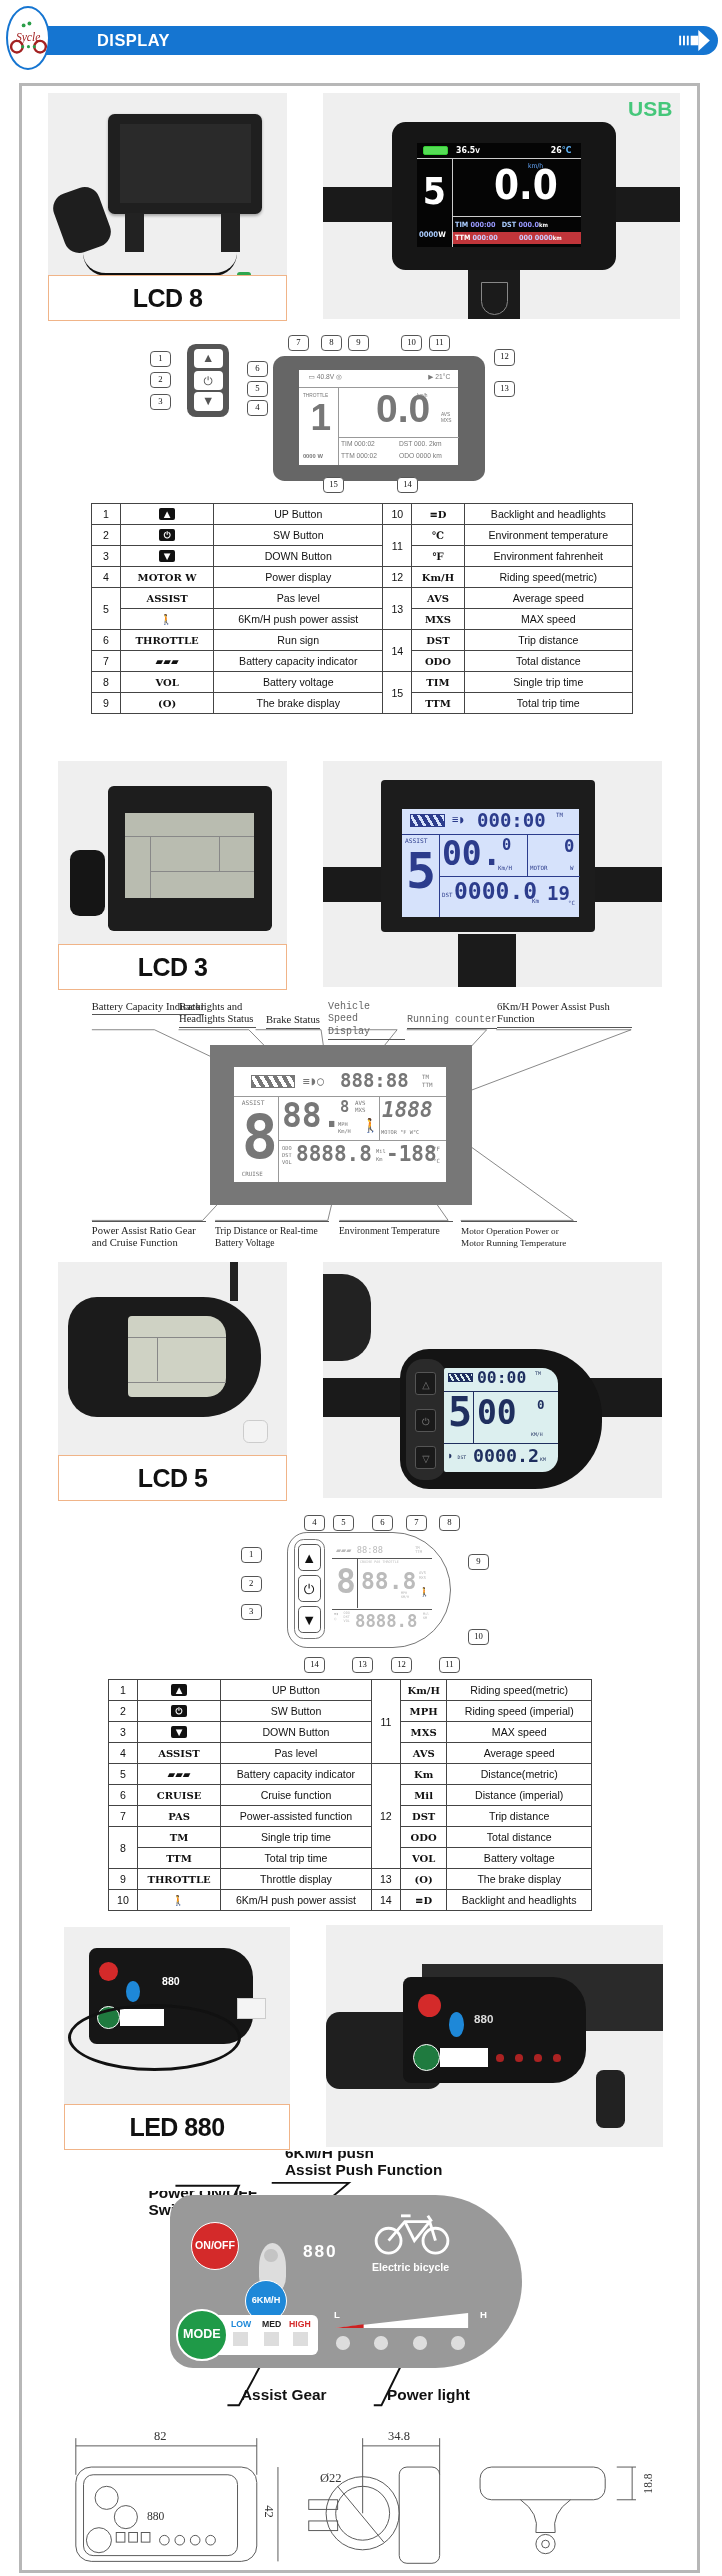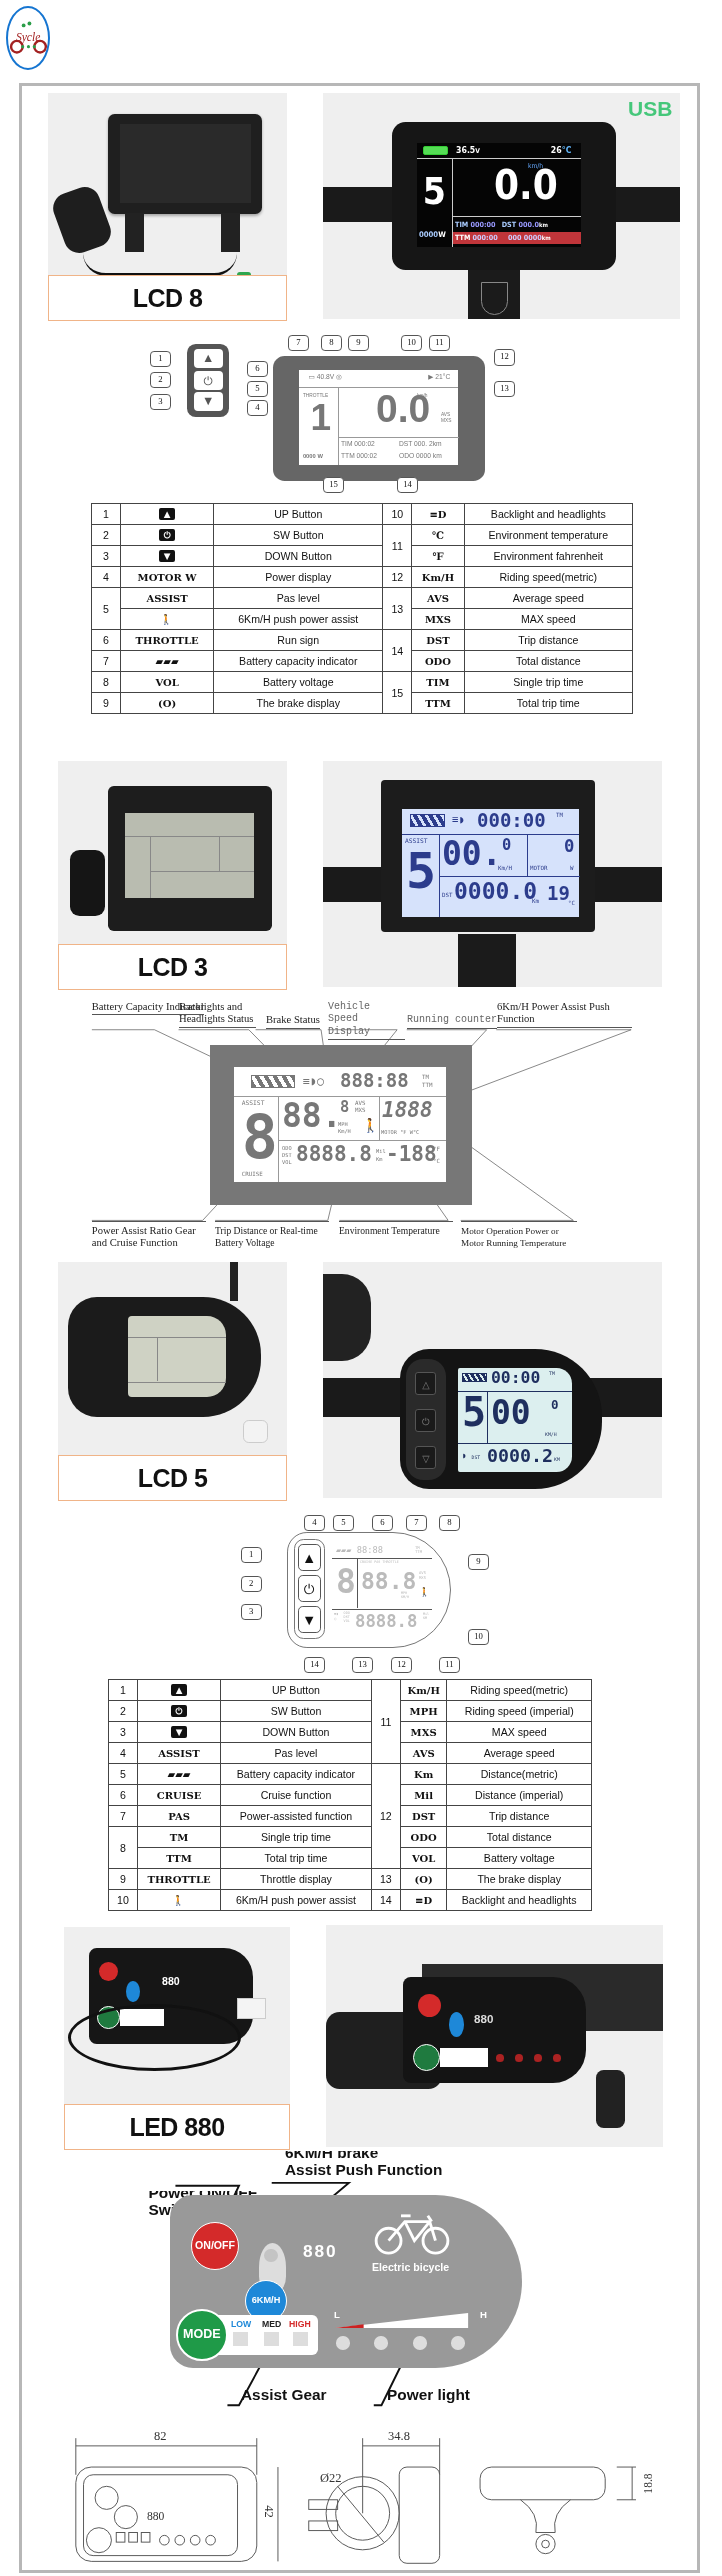--- a/index.html
+++ b/index.html
@@ -36,20 +36,30 @@
   .anno { position: absolute; font-family: "Liberation Serif", serif; font-size: 10.6px; color: #222; line-height: 12.5px; border-bottom: 1px solid #555; padding-bottom: 1px; }
   .anno.mono { font-family: "Liberation Mono", monospace; color: #666; font-size: 10px; }
   .anno.bottom { border-bottom: none; border-top: 1px solid #555; padding-top: 2.9px; }
 
   svg.lines { position: absolute; left: 0; top: 0; pointer-events: none; }
 </style>
 </head>
 <body>
 
 <div class="header">
+  <div class="header-bar">
+    <span class="header-title">DISPLAY</span>
+    <svg class="header-arrow" viewBox="0 0 36 24">
+      <rect x="2" y="7" width="2" height="10" fill="#fff"></rect>
+      <rect x="6" y="7" width="2" height="10" fill="#fff"></rect>
+      <rect x="10" y="7" width="2" height="10" fill="#fff"></rect>
+      <rect x="14" y="7" width="8" height="10" fill="#fff"></rect>
+      <polygon points="22,1 34,12 22,23" fill="#fff"></polygon>
+    </svg>
+  </div>
   <div class="logo">
     <svg width="39" height="58" viewBox="0 0 40 60">
       <circle cx="9" cy="40" r="6" fill="none" stroke="#a32222" stroke-width="2.5"></circle>
       <circle cx="33" cy="40" r="6" fill="none" stroke="#a32222" stroke-width="2.5"></circle>
       <text x="8" y="34" font-size="12" fill="#a32222" font-family="Liberation Serif, serif" font-style="italic">Sycle</text>
       <circle cx="16" cy="18" r="2" fill="#2a9d48"></circle>
         <circle cx="22" cy="16" r="2" fill="#2a9d48"></circle>
       <circle cx="15" cy="40" r="1.6" fill="#2a9d48"></circle>
         <circle cx="21" cy="40" r="1.6" fill="#2a9d48"></circle>
         <circle cx="27" cy="40" r="1.6" fill="#2a9d48"></circle>
@@ -86,21 +96,21 @@
       <span style="position:absolute;left:1.9px;top:87px;font-size:7.7px;color:#acf;font-weight:bold;"><span>0000</span><span style="color:#fff;">W</span></span>
       <span style="position:absolute;left:111px;top:19px;font-size:6.7px;color:#6af;">km/h</span>
       <span style="position:absolute;left:77px;top:19px;font-size:40px;font-weight:bold;">0.0</span>
       <div style="position:absolute;left:36px;top:73px;width:128px;height:1px;background:#ccc;"></div>
       <div style="position:absolute;left:38px;top:77px;font-size:7.2px;font-weight:bold;white-space:nowrap;">
         <span style="color:#acf;">TIM</span> <span style="color:#99f;">000:00</span>
         <span style="color:#acf;margin-left:3.9px;">DST</span> <span style="color:#99f;">000.0</span><span style="font-size:5.8px;">km</span>
       </div>
       <div style="position:absolute;left:36px;top:89px;width:128px;height:11.6px;background:#c0353a;font-size:7.2px;font-weight:bold;white-space:nowrap;padding-left:1.9px;line-height:11.6px;">
         <span>TTM</span> <span style="color:#ccf;">000:00</span>
-        <span style="color:#ccf;margin-left:8px;">000 0000</span><span style="font-size:5.8px;">km</span>
+        <span style="color:#ccf;margin-left:19px;">000 0000</span><span style="font-size:5.8px;">km</span>
       </div>
     </div>
   </div>
   <div style="position:absolute;left:158px;top:189px;width:27px;height:33px;border:1.9px solid #888;border-radius:0 0 13.5px 13.5px;"></div>
 </div>
 
 <div style="position:absolute;left:145px;top:332px;width:385px;height:164px;">
   <div style="position:absolute;left:42px;top:11.6px;width:42px;height:73px;background:#555;border-radius:8.7px;">
     <div style="position:absolute;left:6.7px;top:5.8px;width:29px;height:19px;background:#fff;border-radius:3.9px;text-align:center;font-size:12.5px;line-height:19px;color:#555;">▲</div>
     <div style="position:absolute;left:6.7px;top:27px;width:29px;height:19px;background:#fff;border-radius:3.9px;text-align:center;font-size:11.6px;line-height:19px;color:#555;">⏻</div>
@@ -344,21 +354,21 @@
 
 <div class="photo" style="left:323px;top:1262px;width:339px;height:236px;">
   <div style="position:absolute;left:0;top:116px;width:339px;height:39px;background:#1a1a1a;"></div>
   <div style="position:absolute;left:0;top:11.6px;width:48px;height:87px;background:#222;border-radius:0 29px 29px 0;"></div>
   <div class="device" style="left:77px;top:87px;width:202px;height:140px;background:#141414;border-radius:29px 67px 67px 29px;">
     <div style="position:absolute;left:5.8px;top:9.6px;width:40px;height:121px;background:#2a2a2a;border-radius:17.3px;">
       <div style="position:absolute;left:9.6px;top:13.5px;width:21px;height:23px;background:#1a1a1a;border:1px solid #555;border-radius:2.9px;color:#777;font-size:9.6px;text-align:center;line-height:23px;">△</div>
       <div style="position:absolute;left:9.6px;top:50px;width:21px;height:23px;background:#1a1a1a;border:1px solid #555;border-radius:2.9px;color:#777;font-size:9.6px;text-align:center;line-height:23px;">⏻</div>
       <div style="position:absolute;left:9.6px;top:87px;width:21px;height:23px;background:#1a1a1a;border:1px solid #555;border-radius:2.9px;color:#777;font-size:9.6px;text-align:center;line-height:23px;">▽</div>
     </div>
-    <div class="screen seg" style="left:58px;top:19px;width:114px;height:104px;background:#dcefef;color:#1f2f5f;border-radius:1.9px 15.4px 15.4px 1.9px;text-align:center;">
+    <div class="screen seg" style="left:44px;top:19px;width:114px;height:104px;background:#dcefef;color:#1f2f5f;border-radius:1.9px 15.4px 15.4px 1.9px;text-align:center;">
       <div style="position:absolute;left:3.9px;top:4.8px;width:25px;height:9.6px;border:1.4px solid #1f2f5f;background:repeating-linear-gradient(60deg,#1f2f5f 0 2.9px,transparent 2.9px 4.8px);"></div>
       <span style="position:absolute;left:33px;top:0;font-size:16.4px;font-weight:bold;">00:00</span>
       <span style="position:absolute;left:91px;top:2.9px;font-size:4.8px;">TM</span>
       <div style="position:absolute;left:0;top:23px;width:114px;height:1px;background:#1f2f5f;"></div>
       <div style="position:absolute;left:29px;top:23px;width:1px;height:52px;background:#1f2f5f;"></div>
       <div style="position:absolute;left:0;top:75px;width:114px;height:1px;background:#1f2f5f;"></div>
       <span style="position:absolute;left:3.9px;top:21px;font-size:40px;font-weight:bold;">5</span>
       <span style="position:absolute;left:33px;top:25px;font-size:33px;font-weight:bold;">00</span>
       <span style="position:absolute;left:93px;top:29px;font-size:12.5px;font-weight:bold;">0</span>
       <span style="position:absolute;left:87px;top:64px;font-size:4.8px;">KM/H</span>
@@ -527,21 +537,21 @@
   </div>
   <div style="position:absolute;left:270px;top:145px;width:29px;height:58px;background:#222;border-radius:7.7px;"></div>
 </div>
 
 <div style="position:absolute;left:135px;top:2151px;width:414px;height:265px;">
   <div style="position:absolute;left:13.5px;top:0px;font-size:15.4px;font-weight:bold;color:#111;line-height:17.3px;margin-top:40px;">
     <div style="height:9.6px;overflow:hidden;line-height:3.9px;">Power ON/OFF</div>
     <div>Switch</div>
   </div>
   <div style="position:absolute;left:150px;top:0px;font-size:15.4px;font-weight:bold;color:#111;line-height:17.3px;">
-    <div style="height:9.6px;overflow:hidden;line-height:3.9px;">6KM/H brake</div>
+    <div style="height:9.6px;overflow:hidden;line-height:3.9px;">6KM/H push</div>
     <div>Assist Push Function</div>
   </div>
   <svg class="lines" width="414" height="265" viewBox="0 0 430 275">
     <g stroke="#111" stroke-width="2" fill="none">
       <polyline points="42,36 108,36 90,74"></polyline>
       <polyline points="142,33 222,33 152,92"></polyline>
       <polyline points="96,264 108,264 140,205"></polyline>
       <polyline points="248,264 256,264 285,205"></polyline>
     </g>
   </svg>

